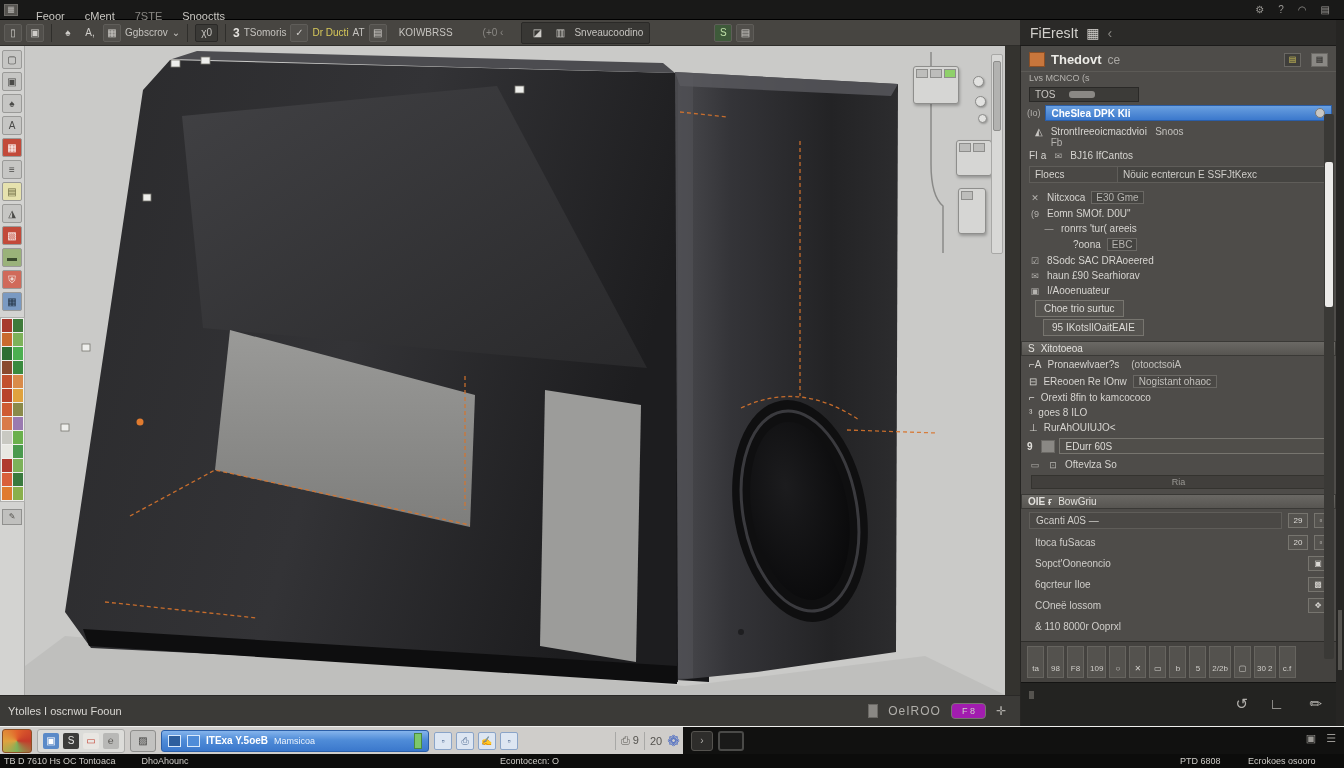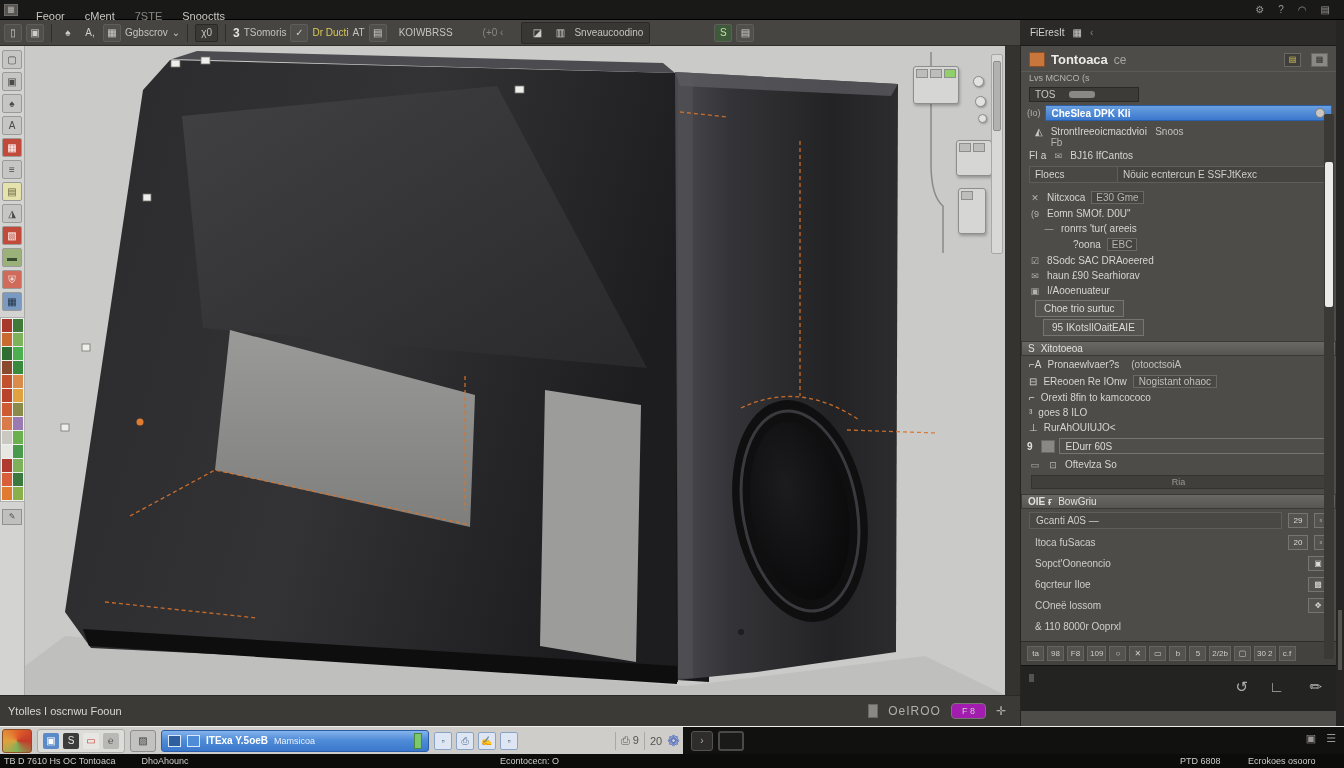--- a/index.html
+++ b/index.html
@@ -54,21 +54,21 @@
                box-shadow:1px 2px 3px rgba(0,0,0,.25); color:#4c4c4a; font-size:8px; padding:2px;
                display:flex; flex-wrap:wrap; gap:2px; align-content:flex-start; }
   .vp-chip { width:12px; height:9px; background:#bdbdbb; border:1px solid #8e8e8c; }
   .vp-chip.green { background:#8fd06a; }
   .vp-knob { position:absolute; width:11px; height:11px; border-radius:50%; background:#e2e2e0;
              border:1px solid #8a8a88; box-shadow:1px 1px 2px rgba(0,0,0,.25); }
 
   
   #paneltop { position:absolute; left:1020px; top:20px; width:324px; height:26px; background:#2b2a28;
               display:flex; align-items:center; gap:8px; padding:0 10px; border-bottom:1px solid #1c1b1a; }
-  #paneltop .lbl { font-size:10px; color:#d2d0cc; }
+  #paneltop .lbl { font-size:14px; color:#d2d0cc; }
   #vsep { position:absolute; left:1005px; top:46px; width:15px; height:680px; background:#34332f; }
   #panel { position:absolute; left:1020px; top:46px; width:316px; height:680px; background:#4e4c49;
            border-left:1px solid #262523; font-size:10px; overflow:hidden; }
   #rightstrip { position:absolute; left:1336px; top:20px; width:8px; height:734px; background:#262523; }
   #rightstrip .rs-handle { position:absolute; left:2px; top:590px; width:4px; height:60px; background:#55534f; }
 
   .p-header { display:flex; align-items:center; gap:6px; padding:6px 8px 4px 8px; }
   .p-appicon { width:16px; height:15px; background:#c8763c; border:1px solid #8a4f26; flex:none; }
   .p-title { font-size:13px; font-weight:bold; color:#ecebe7; }
   .p-title-badge { font-size:12px; color:#a8a6a2; }
@@ -106,21 +106,21 @@
   .p-inset { margin:3px 10px; height:14px; background:#413f3c; border:1px solid #34332f;
              display:flex; align-items:center; justify-content:center; color:#9a9894; font-size:9px; }
   .p-fieldrow { display:flex; align-items:center; gap:6px; padding:3px 8px; }
   .p-fieldrow .fld { flex:1; border:1px solid #5f5d59; background:#4a4845; padding:2px 6px; color:#cfcdc9; }
   .p-fieldrow .flbl { flex:1; color:#cfcdc9; padding:2px 0 2px 6px; }
   .p-fieldrow .fbtn { width:20px; height:15px; border:1px solid #77756f; background:#55534f; color:#dcdad6;
                       font-size:8px; line-height:13px; text-align:center; flex:none; }
   .p-fieldrow .fbtn.sm { width:14px; }
   #p-minibar { display:flex; gap:3px; padding:4px 6px; background:#44423f; border-top:1px solid #2e2d2a; margin-top:4px; }
   .mini-btn { min-width:17px; height:15px; border:1px solid #66645f; background:#54524e; color:#cfcdc9;
-              font-size:8px; line-height:13px; text-align:center; padding:0 2px; }
+              font-size:8px; line-height:13px; text-align:center; padding:15px 2px; }
   #p-footer { height:46px; background:#232321; border-top:1px solid #141413; position:relative; }
   #p-footer .fic { position:absolute; top:12px; font-size:15px; color:#b0aeaa; }
   #panel-scroll { position:absolute; right:2px; top:68px; width:10px; height:545px; background:#3a3936; border-radius:2px; }
   #panel-scroll .ph { position:absolute; left:1px; top:48px; width:8px; height:145px; background:#ecebe9; border-radius:2px; }
 
   
   #statusbar { position:absolute; left:0; top:695px; width:1020px; height:31px; background:#3b3a37;
                border-top:1px solid #2a2927; display:flex; align-items:center; padding:0 8px; }
   #sb-left { font-size:11px; color:#d8d6d2; }
   #sb-right { margin-left:auto; display:flex; align-items:center; gap:10px; padding-right:6px; }
@@ -364,21 +364,21 @@
 <div id="paneltop">
   <span class="lbl">FiEresIt</span>
   <span class="lbl">▦</span>
   <span class="lbl" style="color:#8a8884;">‹</span>
 </div>
 <div id="vsep"></div>
 
 <div id="panel">
   <div class="p-header">
     <span class="p-appicon"></span>
-    <span class="p-title">Tontoaca</span>
+    <span class="p-title">Thedovt</span>
     <span class="p-title-badge">ce</span>
     <span style="margin-left:auto;"></span>
     <span class="p-hbtn">▤</span>
     <span class="p-hbtn lt">▦</span>
   </div>
   <div class="p-sub">Lvs MCNCO (s</div>
   <div class="p-combo">
     <span>TOS</span>
     <span class="blob"></span>
   </div>

